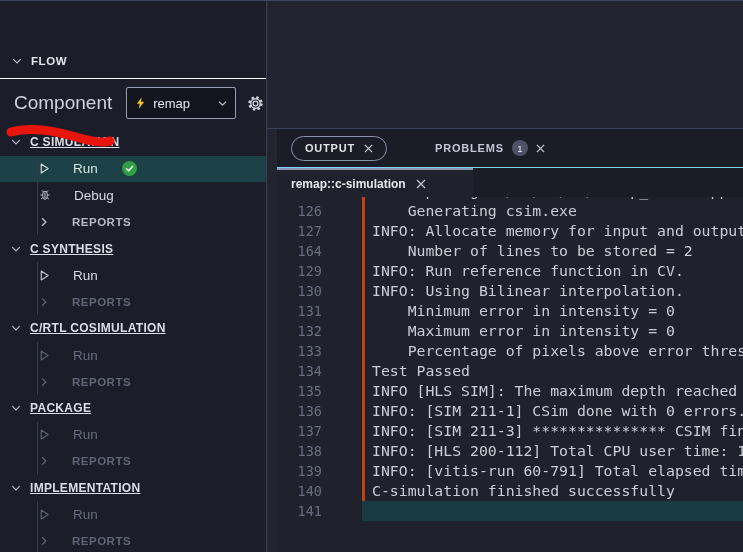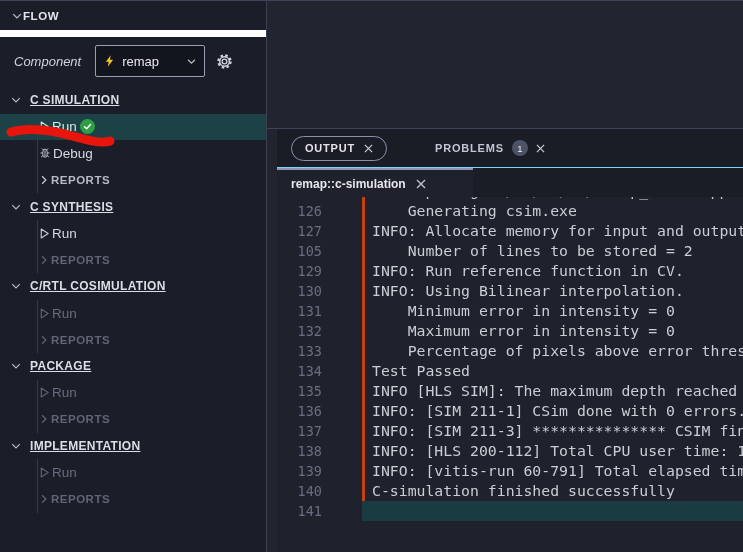--- a/index.html
+++ b/index.html
@@ -6,39 +6,39 @@
   html,body { background:#14151d; }
   .app {
     position:relative; width:743px; height:552px; overflow:hidden;
     background:#22242f; border-top:1px solid #3d4358;
     font-family:"Liberation Sans", sans-serif;
     -webkit-font-smoothing:antialiased;
   }
   
   .sidebar { position:absolute; left:0; top:0; width:267px; height:552px;
     background:#1b1d28; border-right:1px solid #3a3f54; }
-  .flow-header { height:36px; display:flex; align-items:center; 
-    padding-left:11px; border-bottom:7px solid #ffffff; }
+  .flow-header { height:36px; display:flex; align-items:center; gap:8px;
+    padding-left:11px; border-bottom:1px solid #ffffff;margin-top:42px; }
   .flow-header .lbl { font-size:11.5px; font-weight:bold; letter-spacing:.6px; color:#e4e6ec; }
   .icn { display:inline-flex; align-items:center; justify-content:center; color:#b9bdc9; flex:none; }
   .icn svg { display:block; }
   .component-row { height:32px; margin-top:8px; display:flex; align-items:center; }
-  .component-row .lbl { font-size:13px; color:#cfd2db; margin-left:14px;font-style:italic; }
+  .component-row .lbl { font-size:19px; color:#cfd2db; margin-left:14px; }
   .dropdown { margin-left:14px; width:110px; height:32px; background:#13151e;
     border:1px solid #9aa0b4; border-radius:2px; display:flex; align-items:center;
     padding:0 7px; gap:6px; cursor:pointer; }
   .dropdown .val { font-size:13px; color:#e5e7ed; flex:1; }
   .gear-btn { margin-left:10px; color:#ced1da; cursor:pointer; }
   
   .tree { margin-top:10px; }
   .sec, .item { height:26.6px; display:flex; align-items:center; cursor:pointer; position:relative; }
   .sec { padding-left:10px; gap:8px; }
   .sec .sec-label { font-size:12px; font-weight:600; letter-spacing:.3px; color:#dbdee6;text-decoration:underline; }
   .sec .icn { color:#b4b8c5; }
-  .item { padding-left:38px; gap:1px; }
+  .item { padding-left:38px; gap:22px; }
   .item .guide { position:absolute; left:37px; top:0; bottom:0; width:1px; background:#343950; }
   .item .item-label { font-size:13.5px; }
   .item.reports .item-label { font-size:11.5px; font-weight:bold; letter-spacing:.5px; }
   .it-selected { background:#1c4247; }
   .it-selected .item-label { color:#d3e7e4; }
   .it-selected .icn { color:#cfe3e0; }
   .it-enabled .item-label { color:#d6d9e1; }
   .it-enabled .icn { color:#c3c7d2; }
   .it-enabled.reports .item-label { color:#b6bbc7; }
   .it-disabled .item-label { color:#667 ; color:#676d80; }
@@ -311,21 +311,21 @@
         </div>
         <div class="cline">
           <span class="ln">126</span>
           <span class="code">    Generating csim.exe</span>
         </div>
         <div class="cline">
           <span class="ln">127</span>
           <span class="code">INFO: Allocate memory for input and output cv::Mat</span>
         </div>
         <div class="cline">
-          <span class="ln">105</span>
+          <span class="ln">164</span>
           <span class="code">    Number of lines to be stored = 2</span>
         </div>
         <div class="cline">
           <span class="ln">129</span>
           <span class="code">INFO: Run reference function in CV.</span>
         </div>
         <div class="cline">
           <span class="ln">130</span>
           <span class="code">INFO: Using Bilinear interpolation.</span>
         </div>

